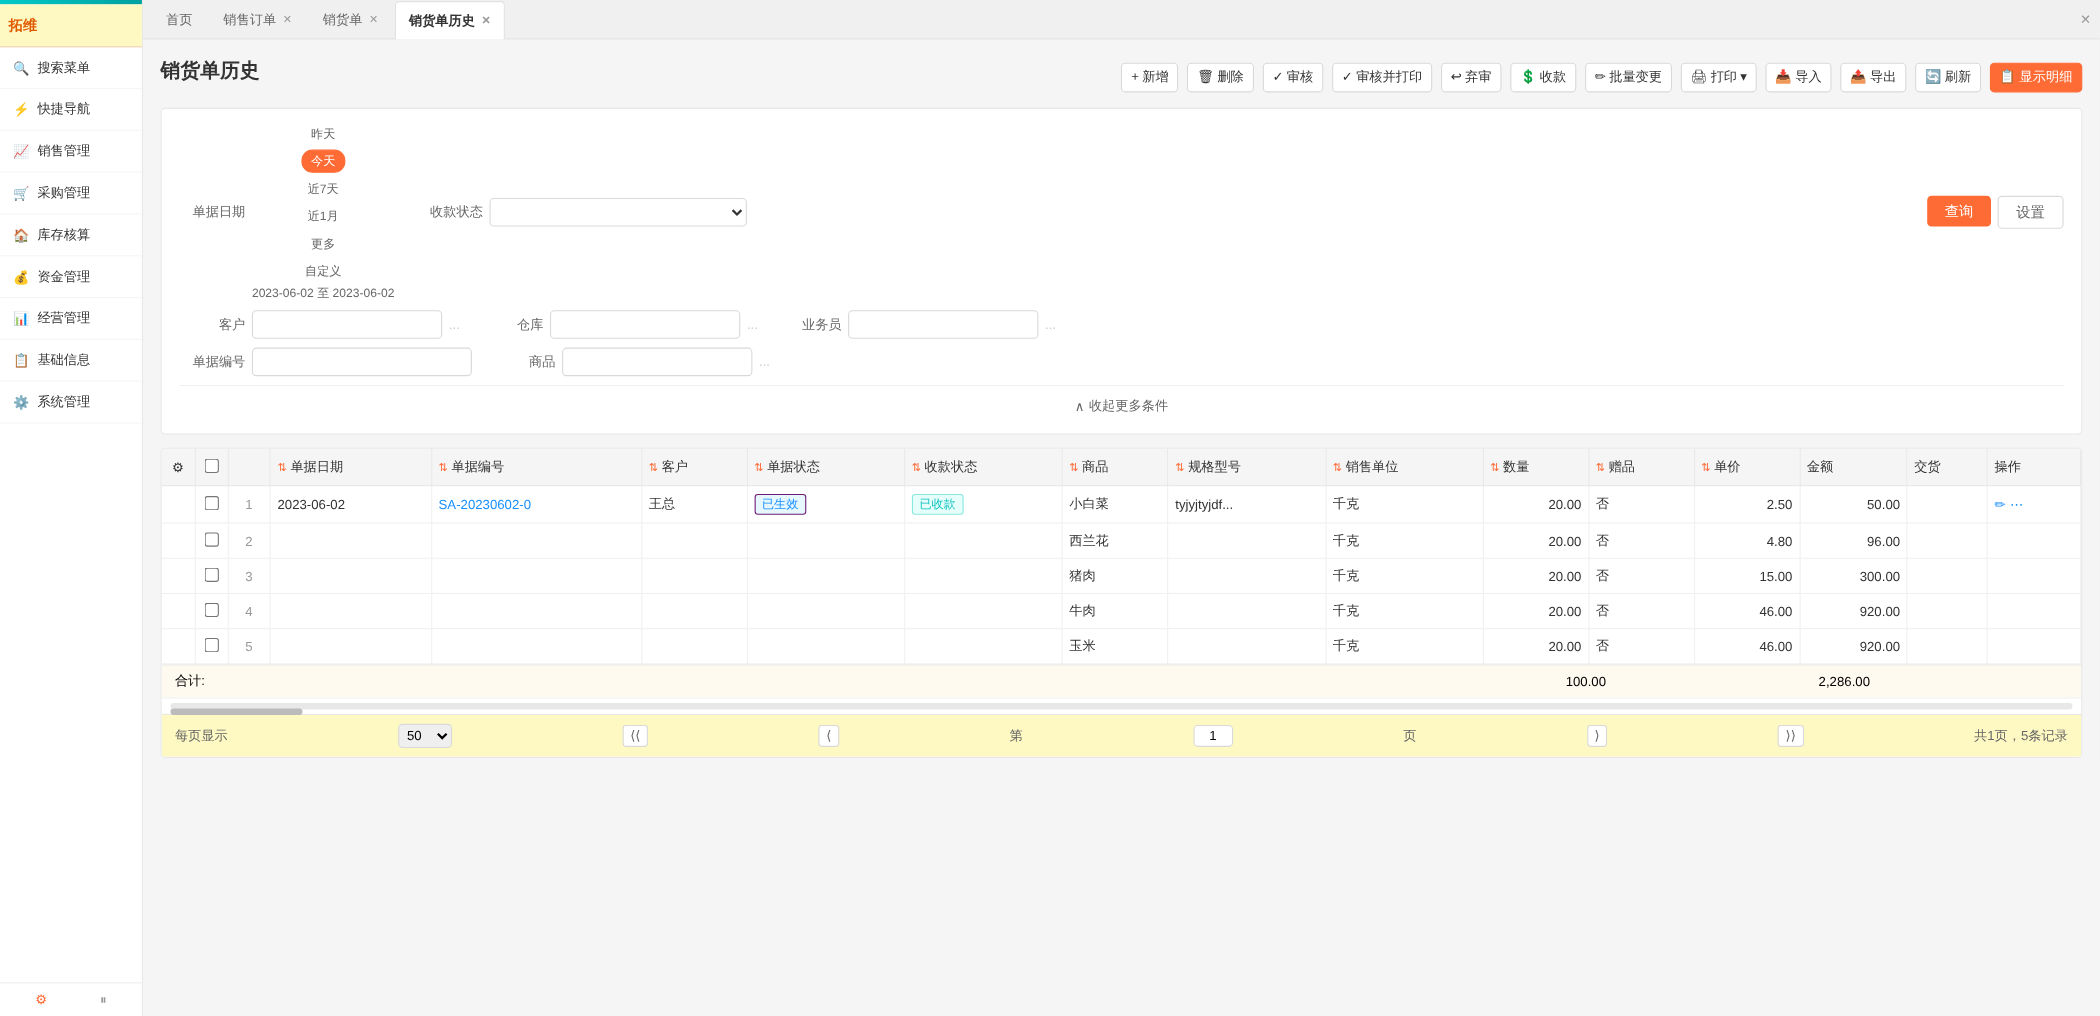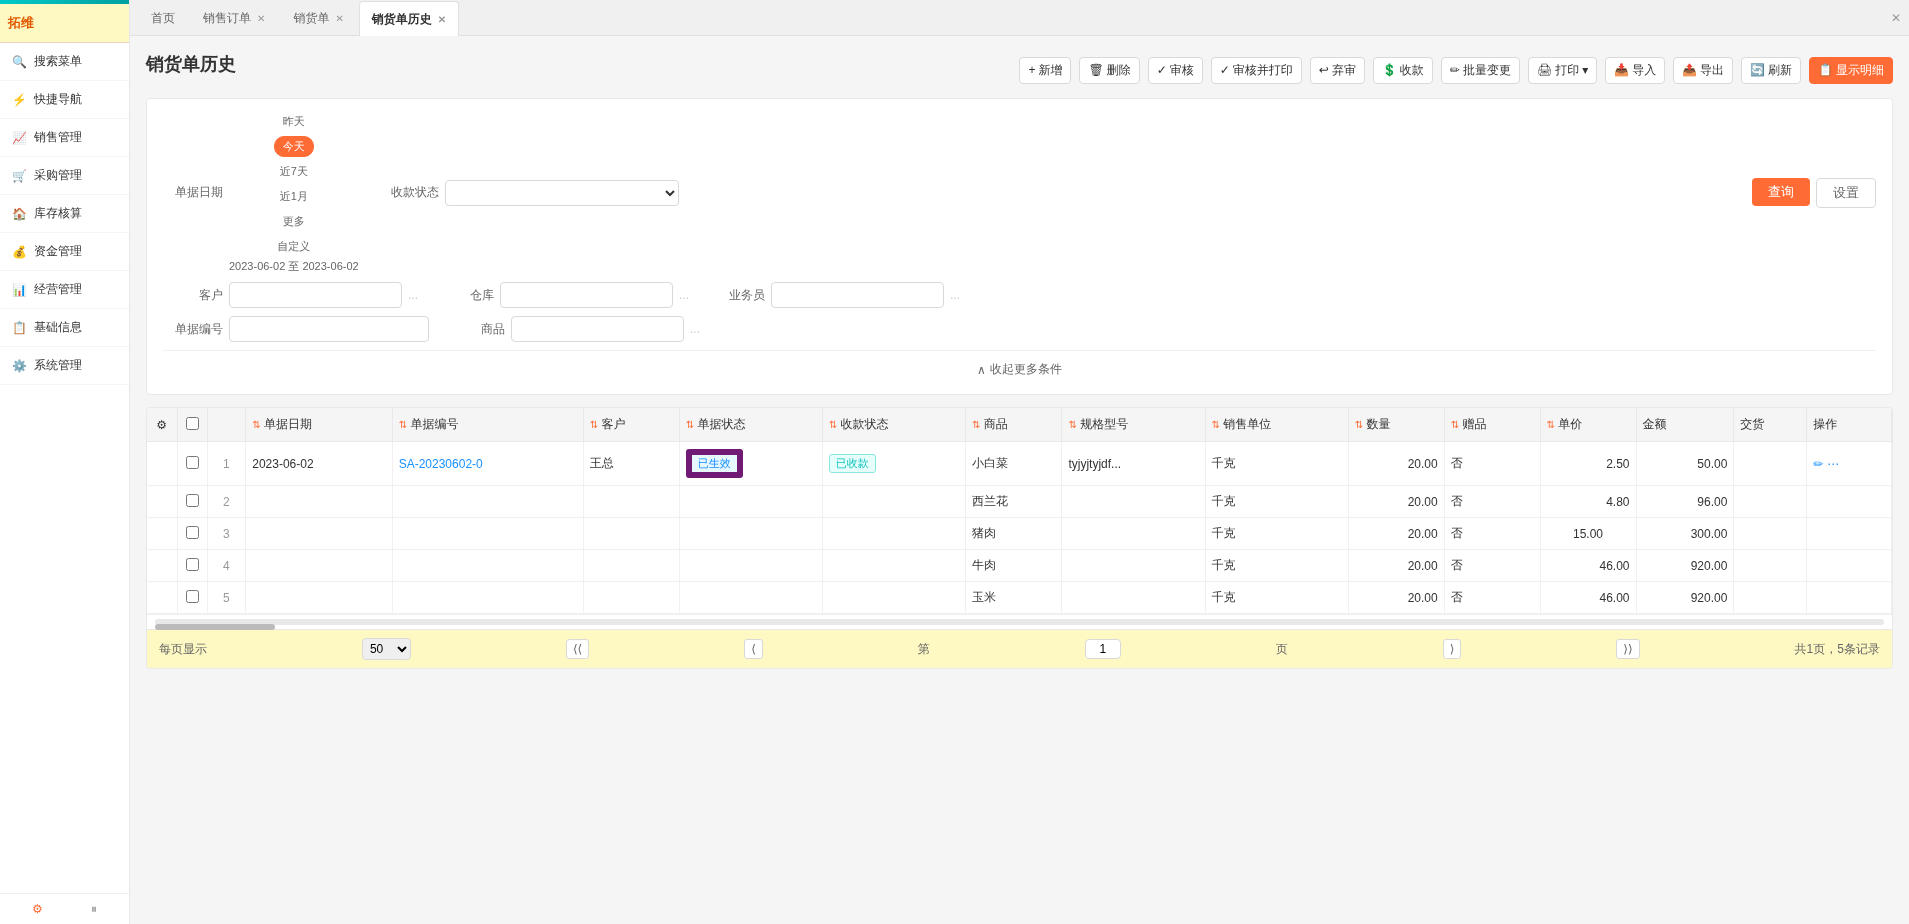--- a/index.html
+++ b/index.html
@@ -52,21 +52,21 @@
     .set-btn { background: #fff; color: #666; border: 1px solid #d9d9d9; border-radius: 4px; padding: 5px 16px; cursor: pointer; font-size: 13px; }
 
     
     .table-container { background: #fff; border-radius: 4px; border: 1px solid #e8e8e8; overflow: hidden; }
     table { width: 100%; border-collapse: collapse; }
     thead tr { background: #f5f5f5; }
     th { padding: 8px 6px; border-bottom: 1px solid #e8e8e8; border-right: 1px solid #e8e8e8; text-align: left; color: #333; font-weight: normal; white-space: nowrap; font-size: 12px; }
     th .sort-icon { color: #ff6b35; font-size: 10px; }
     td { padding: 7px 6px; border-bottom: 1px solid #f0f0f0; border-right: 1px solid #f0f0f0; color: #333; font-size: 12px; white-space: nowrap; }
     .status-badge { display: inline-block; padding: 1px 6px; border-radius: 3px; font-size: 11px; }
-    .status-valid { background: #e6f7ff; color: #1890ff; border: 6px solid #701a75; }
+    .status-valid { background: #e6f7ff; color: #1890ff; border: 1px solid #701a75; }
     .status-paid { background: #e6fffb; color: #13c2c2; border: 1px solid #87e8de; }
     .action-btn { color: #1890ff; cursor: pointer; font-size: 12px; margin-right: 4px; }
     .settings-col { width: 30px; text-align: center; }
     .checkbox-col { width: 30px; text-align: center; }
     .row-num { color: #999; text-align: center; }
 
     
     .table-summary { background: #fffaf0; border-top: 1px solid #e8e8e8; display: flex; align-items: center; padding: 6px 12px; }
 
     
@@ -347,21 +347,21 @@
       <td></td>
       <td style="color:#1890ff;cursor:pointer;"></td>
       <td></td>
       <td></td>
       <td></td>
       <td>猪肉</td>
       <td></td>
       <td>千克</td>
       <td style="text-align:right;">20.00</td>
       <td>否</td>
-      <td style="text-align:center;">15.00</td>
+      <td style="text-align:right;">15.00</td>
       <td style="text-align:right;">300.00</td>
       <td></td>
       <td></td>
     </tr>
             <tr>
       <td></td>
       <td class="checkbox-col"><input type="checkbox" style=""></td>
       <td class="row-num">4</td>
       <td></td>
       <td style="color:#1890ff;cursor:pointer;"></td>
@@ -393,20 +393,30 @@
       <td style="text-align:right;">20.00</td>
       <td>否</td>
       <td style="text-align:right;">46.00</td>
       <td style="text-align:right;">920.00</td>
       <td></td>
       <td></td>
     </tr>
           </tbody>
       </table>
 
+      <div class="table-summary">
+        <span style="min-width:200px;">合计:</span>
+        <span style="flex:1;"></span>
+        <span style="min-width:120px; text-align:right; padding-right:20px;">100.00</span>
+        <span style="min-width:80px;"></span>
+        <span style="min-width:60px;"></span>
+        <span style="min-width:100px; text-align:right; padding-right:20px;">2,286.00</span>
+        <span style="min-width:80px;"></span>
+        <span style="min-width:80px;"></span>
+      </div>
 
       <div style="padding:4px 8px; background:#fff; border-top:1px solid #f0f0f0;">
         <div class="scroll-bar">
           <div class="scroll-thumb"></div>
         </div>
       </div>
 
       <div class="pagination">
         <span class="page-size-label">每页显示</span>
         <select class="page-size-select">

